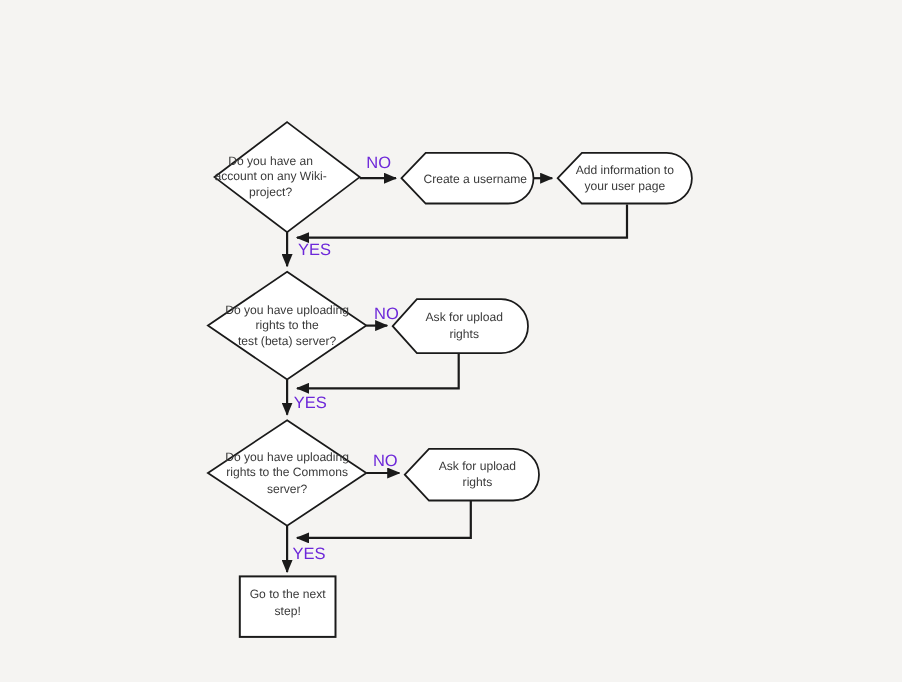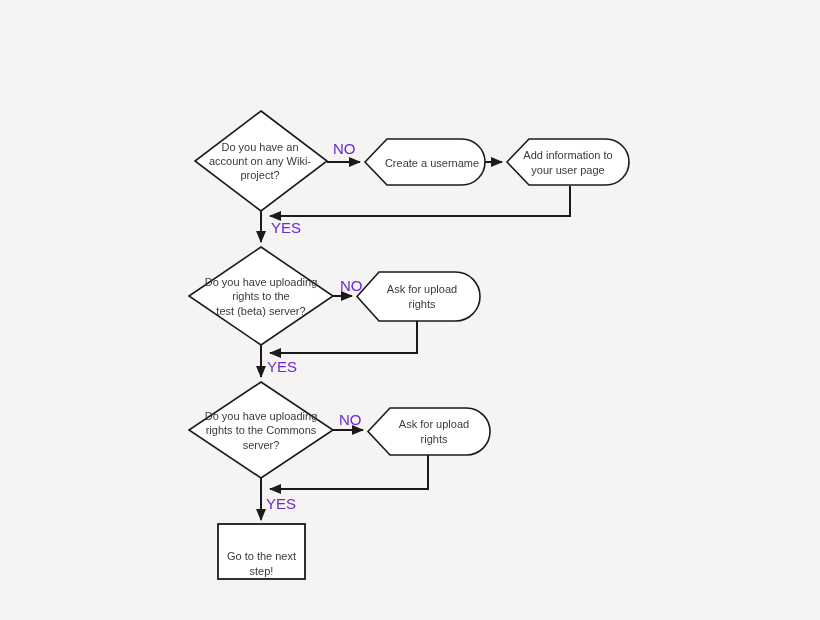--- a/index.html
+++ b/index.html
@@ -83,42 +83,42 @@
       <polygon points="261,247 333,296 261,345 189,296"></polygon>
       <path d="M 357 296.5 L 379 272 H 455.5 A 24.5 24.5 0 0 1 455.5 321 H 379 Z"></path>
 
       <polygon points="261,382 333,430 261,478 189,430"></polygon>
       <path d="M 368 431.5 L 390 408 H 466.5 A 23.5 23.5 0 0 1 466.5 455 H 390 Z"></path>
 
       <rect x="218" y="524" width="87" height="55" stroke-width="1.8"></rect>
     </g>
   </svg>
 
-  <div class="node-label" style="left:192px; top:133px; width:136px; height:56px;text-align:center;">Do you have an
+  <div class="node-label" style="left:178px; top:133px; width:136px; height:56px;text-align:center;">Do you have an
 account on any Wiki-
 project?</div>
 
   <div class="node-label" style="left:383px; top:139px; width:98px; height:48px;">Create a username</div>
 
   <div class="node-label" style="left:516px; top:139px; width:104px; height:47px;">Add information to
 your user page</div>
 
   <div class="node-label" style="left:189px; top:269px; width:144px; height:55px;">Do you have uploading
 rights to the
 test (beta) server?</div>
 
   <div class="node-label" style="left:372px; top:272px; width:100px; height:49px;">Ask for upload rights</div>
 
   <div class="node-label" style="left:189px; top:403px; width:144px; height:55px;">Do you have uploading
 rights to the Commons
 server?</div>
 
   <div class="node-label" style="left:384px; top:408px; width:100px; height:47px;">Ask for upload rights</div>
 
-  <div class="node-label" style="left:219px; top:537px; width:85px; height:53px;">Go to the next
+  <div class="node-label" style="left:219px; top:522px; width:85px; height:53px;">Go to the next
 step!</div>
 
   <div class="edge-label" style="left:333px; top:140px;">NO</div>
   <div class="edge-label" style="left:340px; top:277px;">NO</div>
   <div class="edge-label" style="left:339px; top:411px;">NO</div>
 
   <div class="edge-label" style="left:271px; top:219px;">YES</div>
   <div class="edge-label" style="left:267px; top:358px;">YES</div>
   <div class="edge-label" style="left:266px; top:495px;">YES</div>
 

